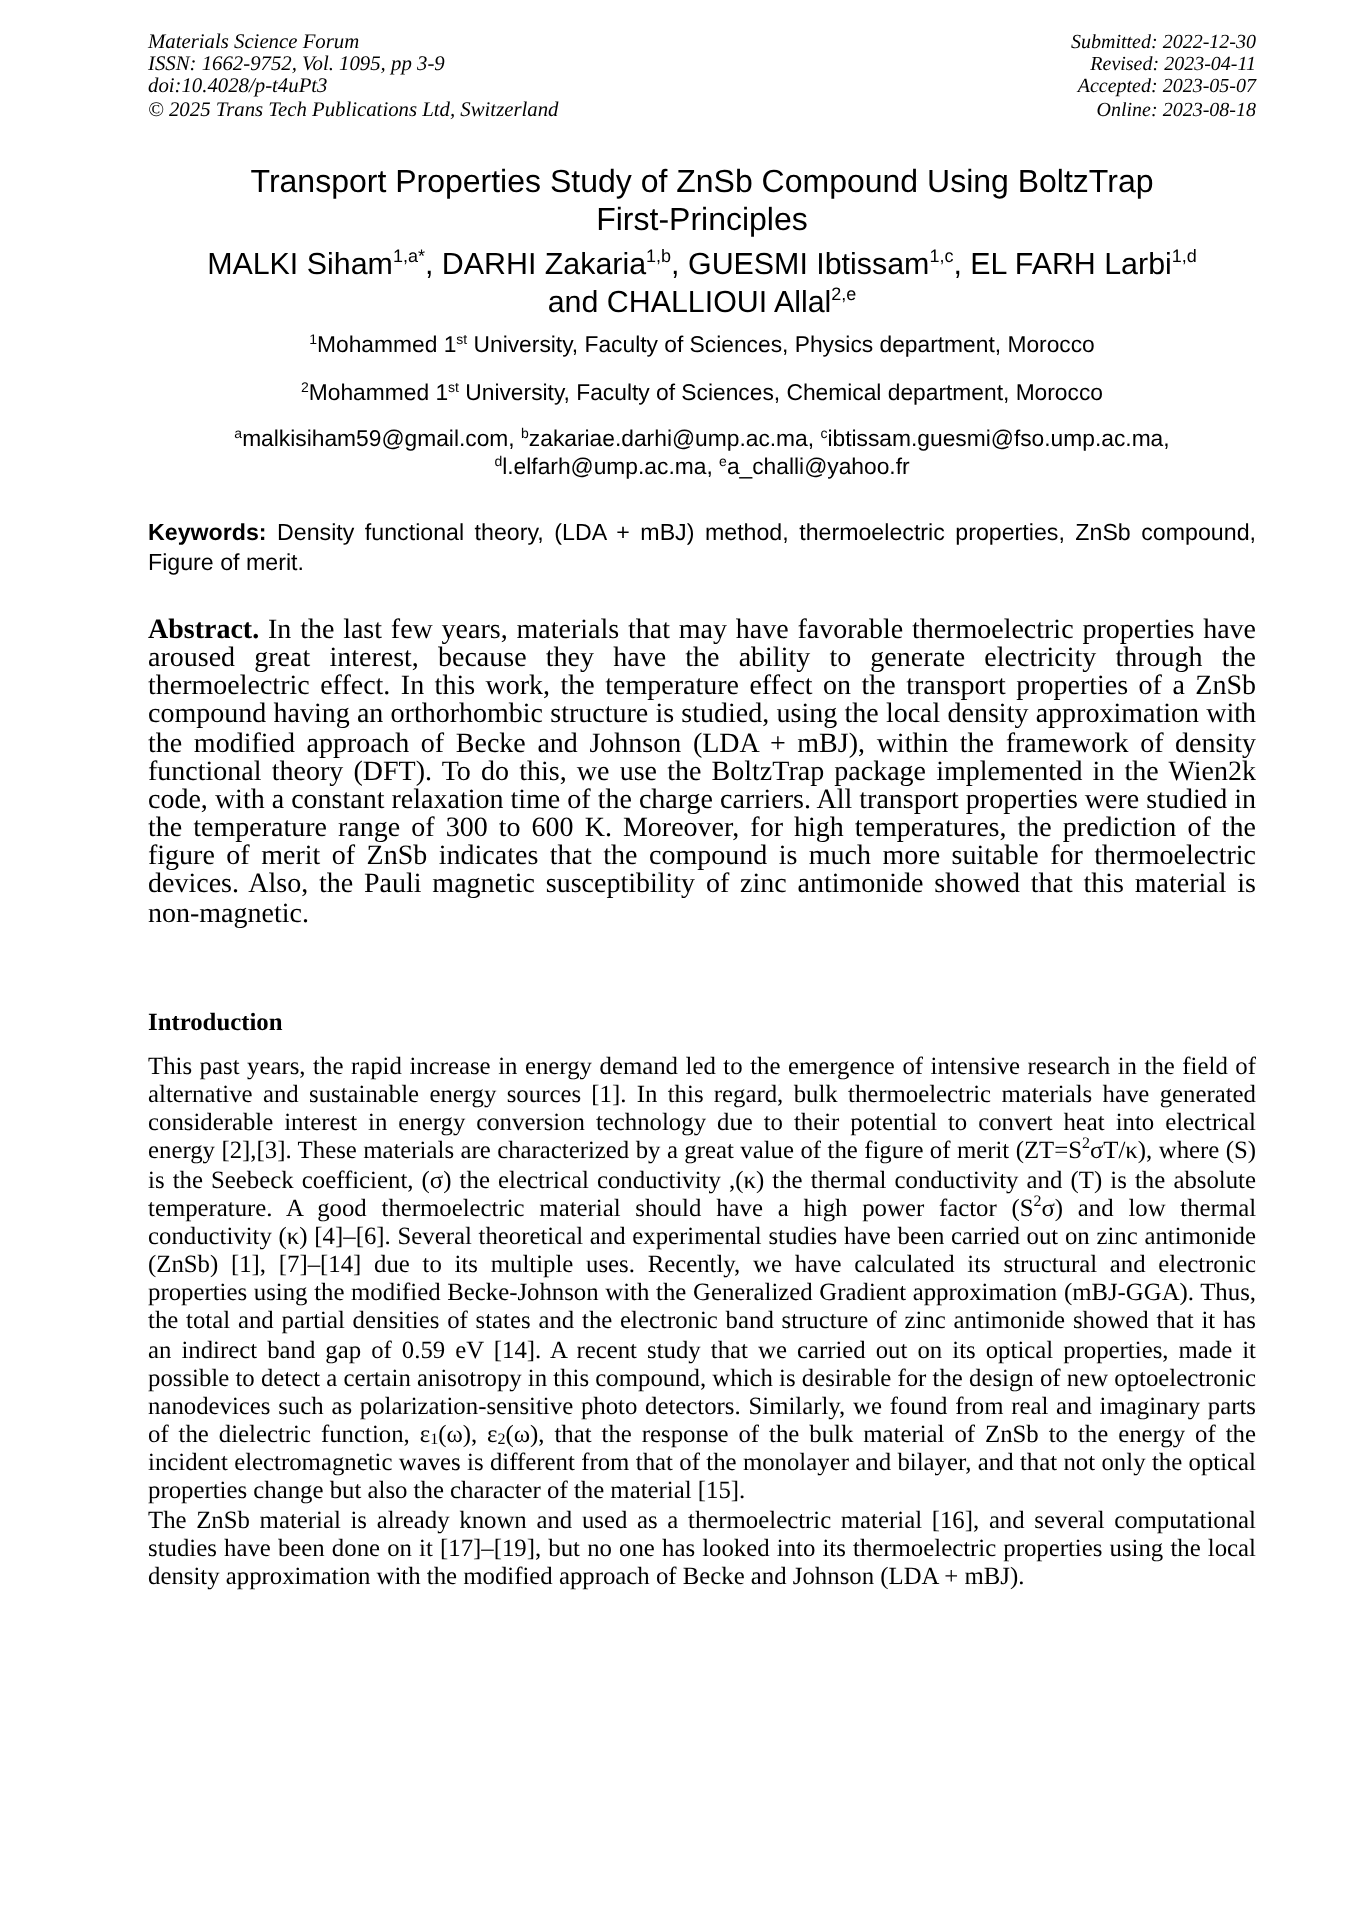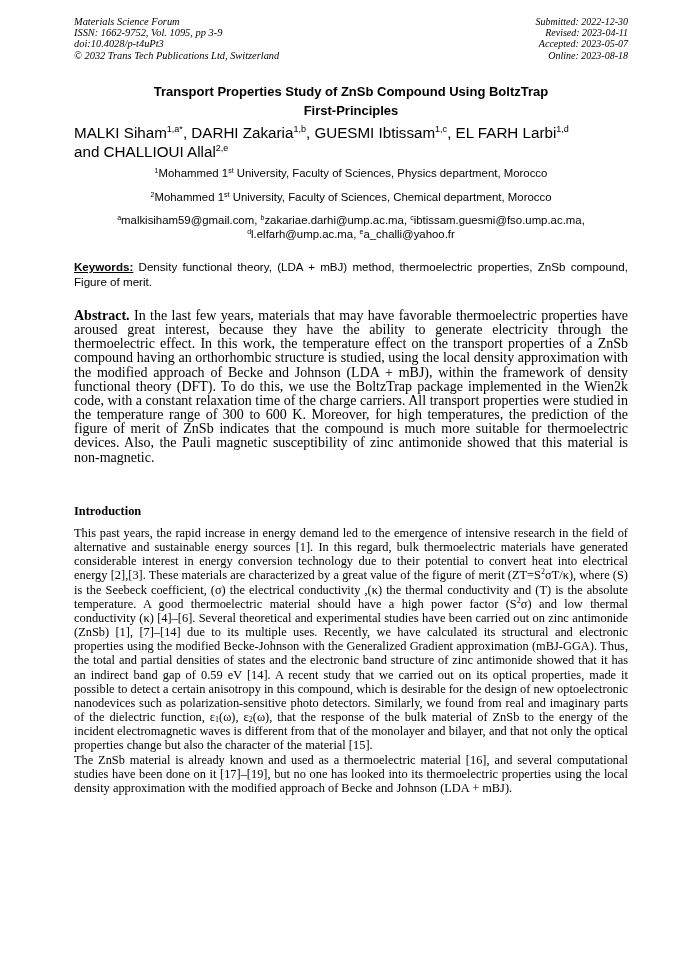--- a/index.html
+++ b/index.html
@@ -1,46 +1,46 @@
 <!DOCTYPE html>
 <html><head>
 <meta charset="utf-8">
 <style>
   html, body { margin:0; padding:0; background:#ffffff; }
   body { width:678px; height:959px; position:relative; overflow:hidden; color:#000; }
   .page { position:absolute; left:12px; top:0; width:678px; height:698px; }
   .hdr-left { position:absolute; left:62px; top:16px; font-family:"Liberation Serif", serif; font-style:italic; font-size:10.4px; line-height:11.2px; }
   .hdr-right { position:absolute; right:62px; top:16px; text-align:right; font-family:"Liberation Serif", serif; font-style:italic; font-size:10px; line-height:11.2px; }
-  .title { position:absolute; left:62px; width:554px; top:82px; text-align:center; font-family:"Liberation Sans", sans-serif; font-weight:bold; font-size:13px; line-height:19px; }
-  .authors { position:absolute; left:62px; width:554px; top:124px; text-align:left; font-family:"Liberation Sans", sans-serif; font-size:15.2px; line-height:18.5px; }
+  .title { position:absolute; left:62px; width:554px; top:82px; text-align:center; font-family:"Liberation Sans", sans-serif; font-weight:normal; font-size:16px; line-height:19px; }
+  .authors { position:absolute; left:62px; width:554px; top:124px; text-align:center; font-family:"Liberation Sans", sans-serif; font-size:15.2px; line-height:18.5px; }
   .authors sup { font-size:9px; vertical-align:6px; line-height:0; }
   .affil { position:absolute; left:62px; width:554px; text-align:center; font-family:"Liberation Sans", sans-serif; font-size:11.4px; line-height:14px; }
   .affil sup { font-size:7px; vertical-align:4px; line-height:0; }
   .aff1 { top:166px; }
   .aff2 { top:190px; }
   .emails { top:213px; }
   .keywords { position:absolute; left:62px; width:554px; top:260px; font-family:"Liberation Sans", sans-serif; font-size:11.6px; line-height:14.6px; text-align:justify; }
-  .keywords b { font-weight:bold;text-decoration:underline; }
+  .keywords b { font-weight:bold; }
   .abstract { position:absolute; left:62px; width:554px; top:309px; font-family:"Liberation Serif", serif; font-size:14px; line-height:14.15px; text-align:justify; }
   .section-head { position:absolute; left:62px; top:504px; font-family:"Liberation Serif", serif; font-weight:bold; font-size:12.4px; }
   .intro { position:absolute; left:62px; width:554px; top:526px; font-family:"Liberation Serif", serif; font-size:12.4px; line-height:14.15px; text-align:justify; }
   .intro p { margin:0; }
   .intro sup { font-size:8px; vertical-align:5px; line-height:0; }
   .intro sub { font-size:8px; vertical-align:-1px; line-height:0; }
 </style>
 </head>
 <body>
 
 <div class="page">
 
   <div class="hdr-left">
     <div>Materials Science Forum</div>
     <div>ISSN: 1662-9752, Vol. 1095, pp 3-9</div>
     <div>doi:10.4028/p-t4uPt3</div>
-    <div>© 2032 Trans Tech Publications Ltd, Switzerland</div>
+    <div>© 2025 Trans Tech Publications Ltd, Switzerland</div>
   </div>
 
   <div class="hdr-right">
     <div>Submitted: 2022-12-30</div>
     <div>Revised: 2023-04-11</div>
     <div>Accepted: 2023-05-07</div>
     <div>Online: 2023-08-18</div>
   </div>
 
   <div class="title">

